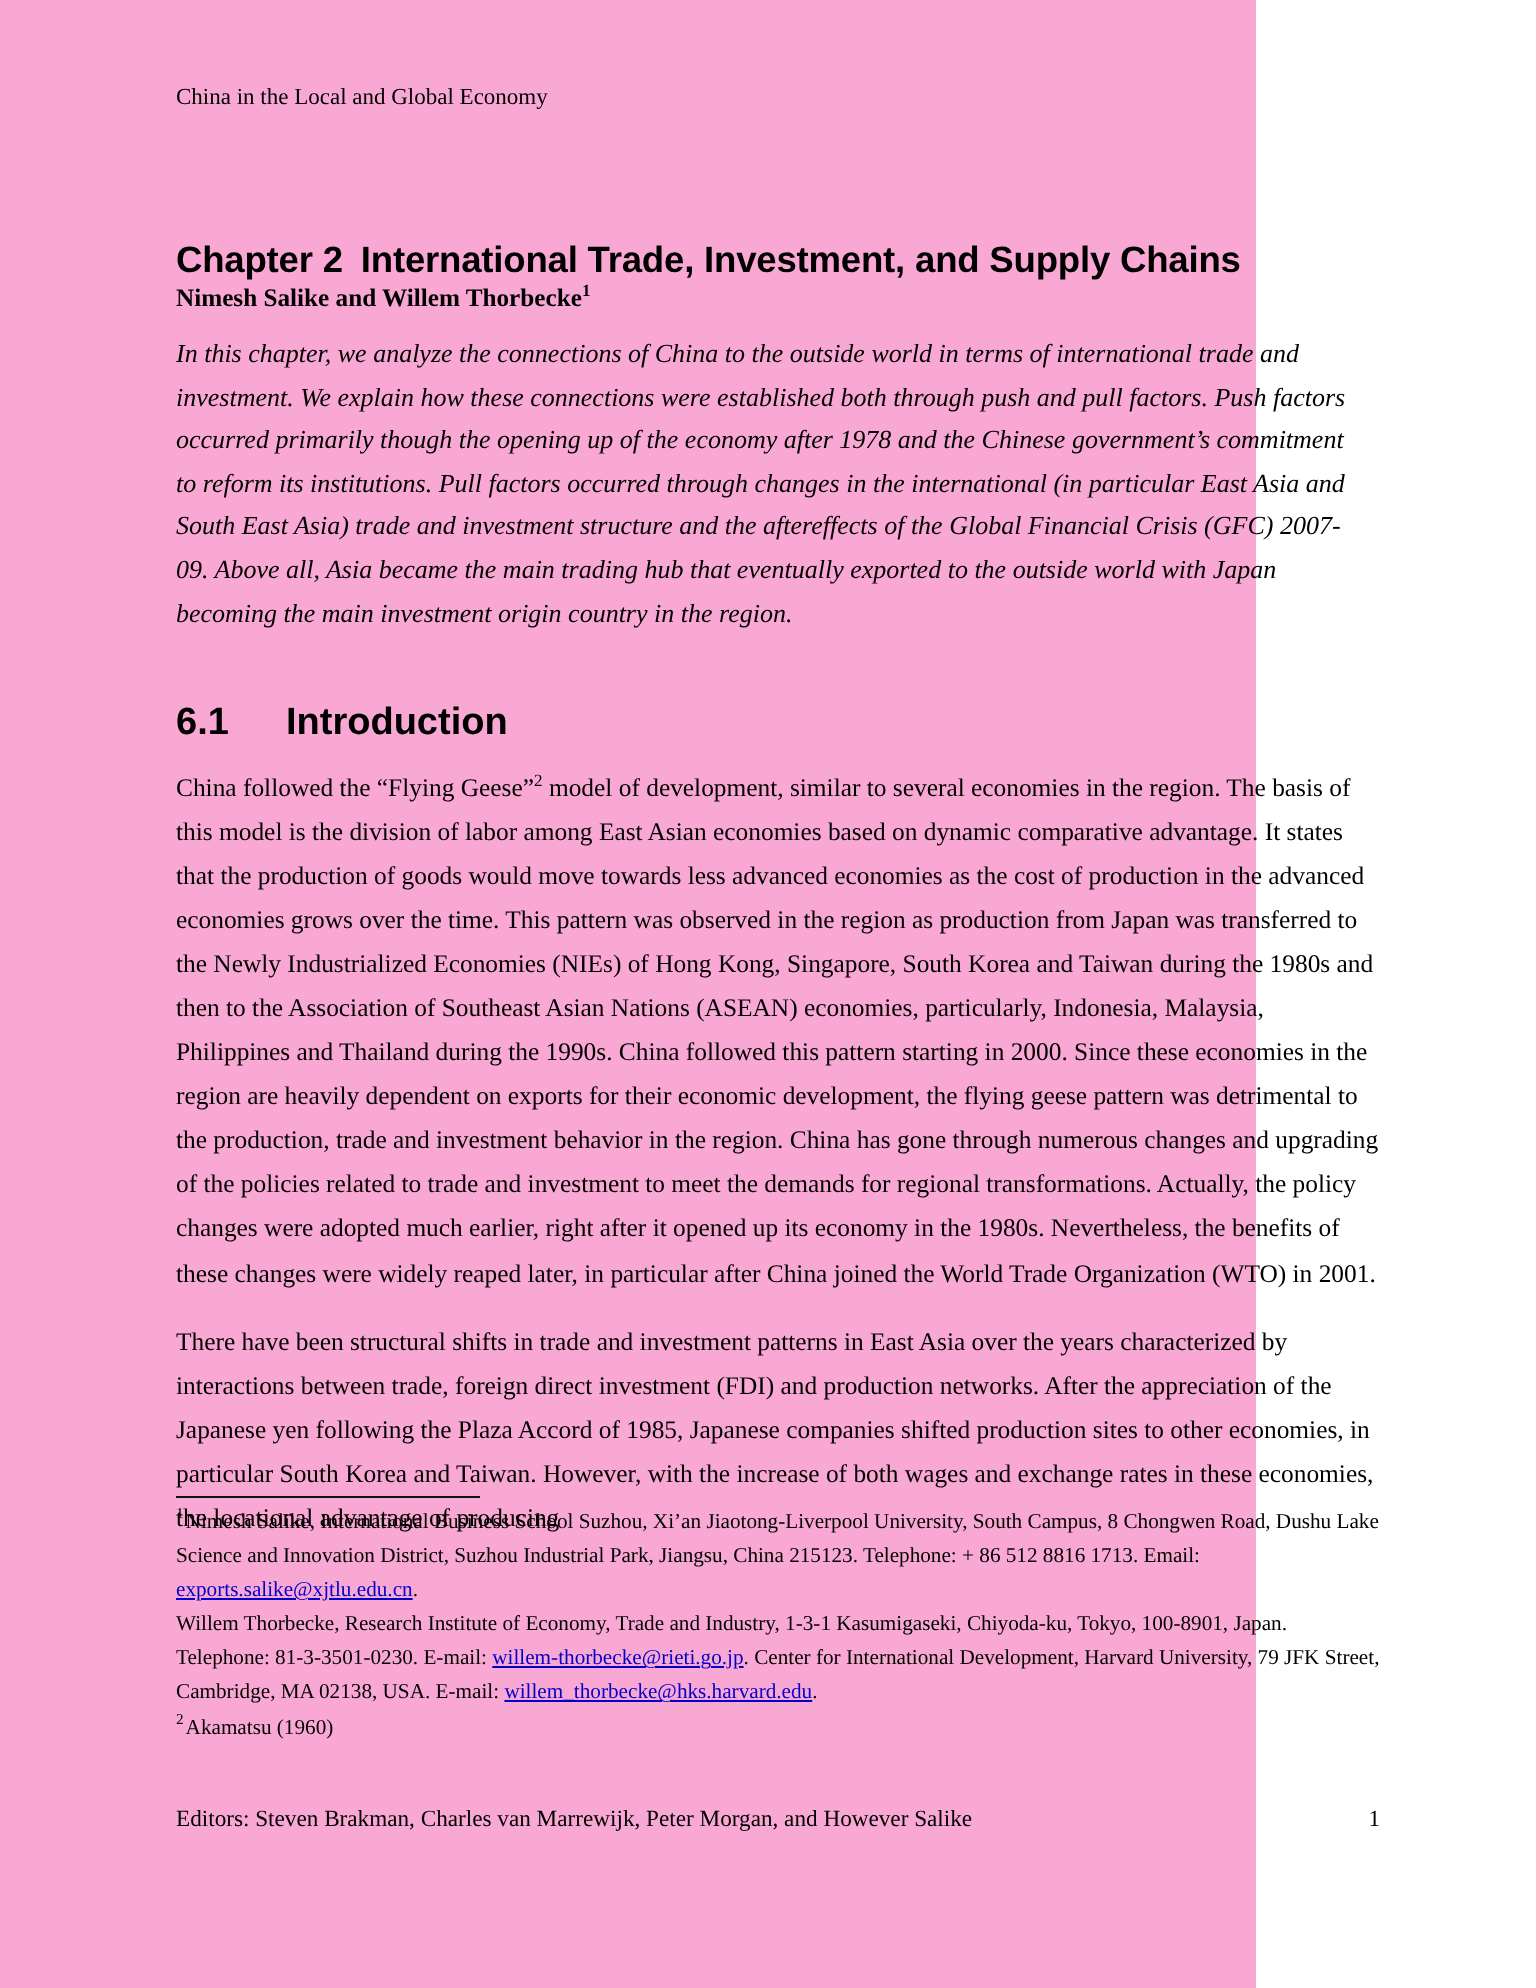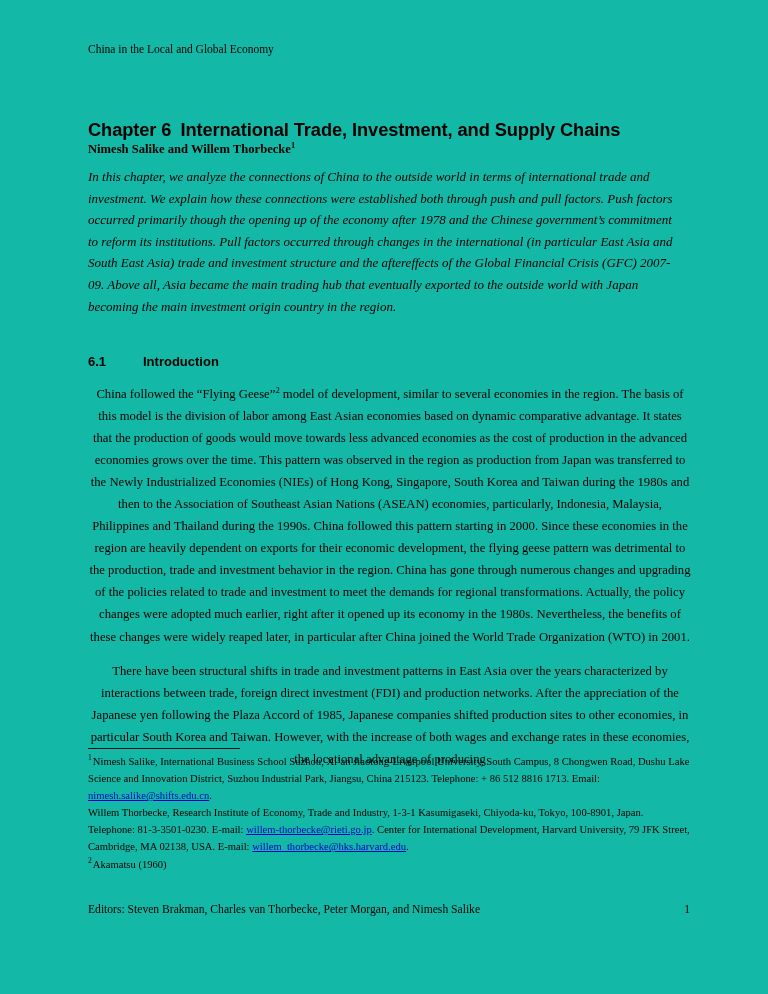--- a/index.html
+++ b/index.html
@@ -13,23 +13,23 @@
     position: relative;
     font-family: "Liberation Serif", "DejaVu Serif", serif;
     color: #000000;
     overflow: hidden;
   }
 
   .page {
     position: absolute;
     left: 0;
     top: 0;
-    width: 768px;
+    width: 628px;
     height: 994px;
-    background: #14b8a6;
+    background: #f9a8d4;
   }
 
   
   .running-header {
     position: absolute;
     left: 88px;
     top: 42px;
     width: 602px;
     font-size: 11.5px;
     line-height: 14px;
@@ -83,41 +83,41 @@
   }
 
   
   .section-heading {
     position: absolute;
     left: 88px;
     top: 352px;
     width: 610px;
     font-family: "Liberation Sans", "DejaVu Sans", sans-serif;
     font-weight: bold;
-    font-size: 13px;
+    font-size: 19px;
     line-height: 20px;
     white-space: nowrap;
   }
   .section-heading .sec-num {
     display: inline-block;
     width: 55px;
   }
 
   
   .body-block {
     position: absolute;
     left: 88px;
     top: 383px;
     width: 604px;
     font-size: 12.7px;
     line-height: 22.05px;
   }
   .body-block p {
     margin: 0 0 12px 0;
-    text-align: center;
+    text-align: left;
   }
   .body-block p:last-child { margin-bottom: 4px; }
   .body-block sup {
     font-size: 8.6px;
     vertical-align: super;
     line-height: 0;
   }
 
   
   .footnote-area {
@@ -165,46 +165,46 @@
   .page-footer .pageno  { white-space: nowrap; }
 </style>
 </head>
 <body>
 
 <div class="page">
 
   <div class="running-header">China in the Local and Global Economy</div>
 
   <div class="chapter-title">
-    <span class="num">Chapter 6</span><span>International Trade, Investment, and Supply Chains</span>
+    <span class="num">Chapter 2</span><span>International Trade, Investment, and Supply Chains</span>
   </div>
 
   <div class="authors">
     <span>Nimesh Salike and Willem Thorbecke</span><sup>1</sup>
   </div>
 
   <div class="abstract">In this chapter, we analyze the connections of China to the outside world in terms of international trade and investment. We explain how these connections were established both through push and pull factors. Push factors occurred primarily though the opening up of the economy after 1978 and the Chinese government’s commitment to reform its institutions. Pull factors occurred through changes in the international (in particular East Asia and South East Asia) trade and investment structure and the aftereffects of the Global Financial Crisis (GFC) 2007-09.  Above all, Asia became the main trading hub that eventually exported to the outside world with Japan becoming the main investment origin country in the region.</div>
 
   <div class="section-heading">
     <span class="sec-num">6.1</span><span>Introduction</span>
   </div>
 
   <div class="body-block">
     <p><span>China followed the “Flying Geese”</span><sup>2</sup><span> model of development, similar to several economies in the region. The basis of this model is the division of labor among East Asian economies based on dynamic comparative advantage. It states that the production of goods would move towards less advanced economies as the cost of production in the advanced economies grows over the time. This pattern was observed in the region as production from Japan was transferred to the Newly Industrialized Economies (NIEs) of Hong Kong, Singapore, South Korea and Taiwan during the 1980s and then to the Association of Southeast Asian Nations (ASEAN) economies, particularly, Indonesia, Malaysia, Philippines and Thailand during the 1990s. China followed this pattern starting in 2000. Since these economies in the region are heavily dependent on exports for their economic development, the flying geese pattern was detrimental to the production, trade and investment behavior in the region. China has gone through numerous changes and upgrading of the policies related to trade and investment to meet the demands for regional transformations. Actually, the policy changes were adopted much earlier, right after it opened up its economy in the 1980s. Nevertheless, the benefits of these changes were widely reaped later, in particular after China joined the World Trade Organization (WTO) in 2001.</span></p>
     <p>There have been structural shifts in trade and investment patterns in East Asia over the years characterized by interactions between trade, foreign direct investment (FDI) and production networks. After the appreciation of the Japanese yen following the Plaza Accord of 1985, Japanese companies shifted production sites to other economies, in particular South Korea and Taiwan. However, with the increase of both wages and exchange rates in these economies, the locational advantage of producing</p>
   </div>
 
   <div class="footnote-area">
     <div class="footnote-rule"></div>
 
-    <p class="footnote"><sup>1</sup><span>Nimesh Salike, International Business School Suzhou, Xi’an Jiaotong-Liverpool University, South Campus, 8 Chongwen Road, Dushu Lake Science and Innovation District, Suzhou Industrial Park, Jiangsu, China 215123. Telephone: + 86 512 8816 1713. Email: </span><a class="mail" href="#">nimesh.salike@shifts.edu.cn</a><span>.</span></p>
+    <p class="footnote"><sup>1</sup><span>Nimesh Salike, International Business School Suzhou, Xi’an Jiaotong-Liverpool University, South Campus, 8 Chongwen Road, Dushu Lake Science and Innovation District, Suzhou Industrial Park, Jiangsu, China 215123. Telephone: + 86 512 8816 1713. Email: </span><a class="mail" href="#">exports.salike@xjtlu.edu.cn</a><span>.</span></p>
 
     <p class="footnote"><span>Willem Thorbecke, Research Institute of Economy, Trade and Industry, 1-3-1 Kasumigaseki, Chiyoda-ku, Tokyo, 100-8901, Japan. Telephone: 81-3-3501-0230. E-mail: </span><a class="mail" href="#">willem-thorbecke@rieti.go.jp</a><span>. Center for International Development, Harvard University, 79 JFK Street, Cambridge, MA 02138, USA. E-mail: </span><a class="mail" href="#">willem_thorbecke@hks.harvard.edu</a><span>.</span></p>
 
     <p class="footnote"><sup>2</sup><span>Akamatsu (1960)</span></p>
   </div>
 
   <div class="page-footer">
-    <span class="editors">Editors: Steven Brakman, Charles van Thorbecke, Peter Morgan, and Nimesh Salike</span>
+    <span class="editors">Editors: Steven Brakman, Charles van Marrewijk, Peter Morgan, and However Salike</span>
     <span class="pageno">1</span>
   </div>
 
 </div>
 
 </body></html>

